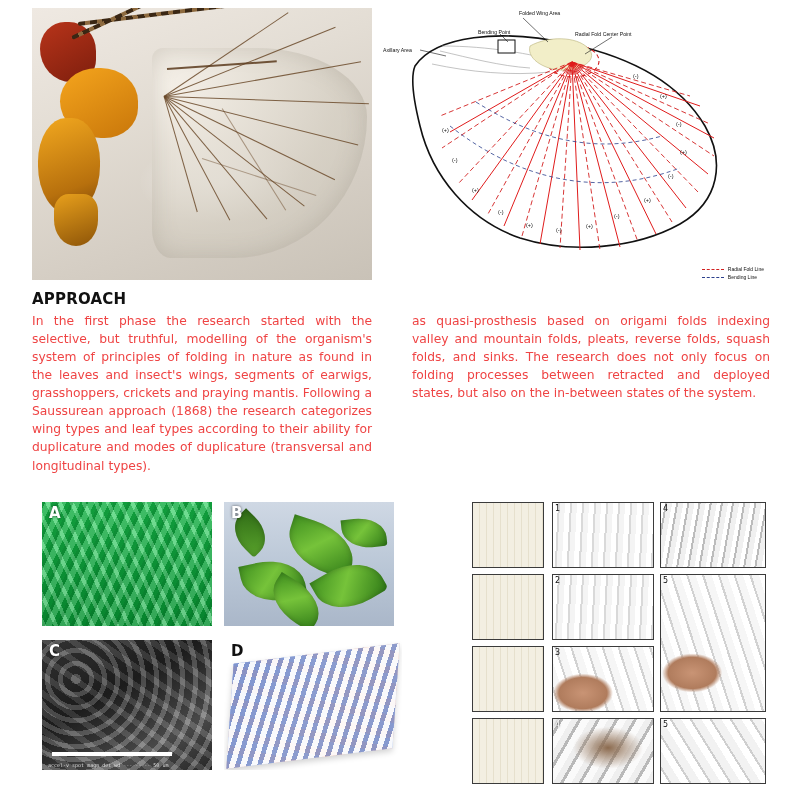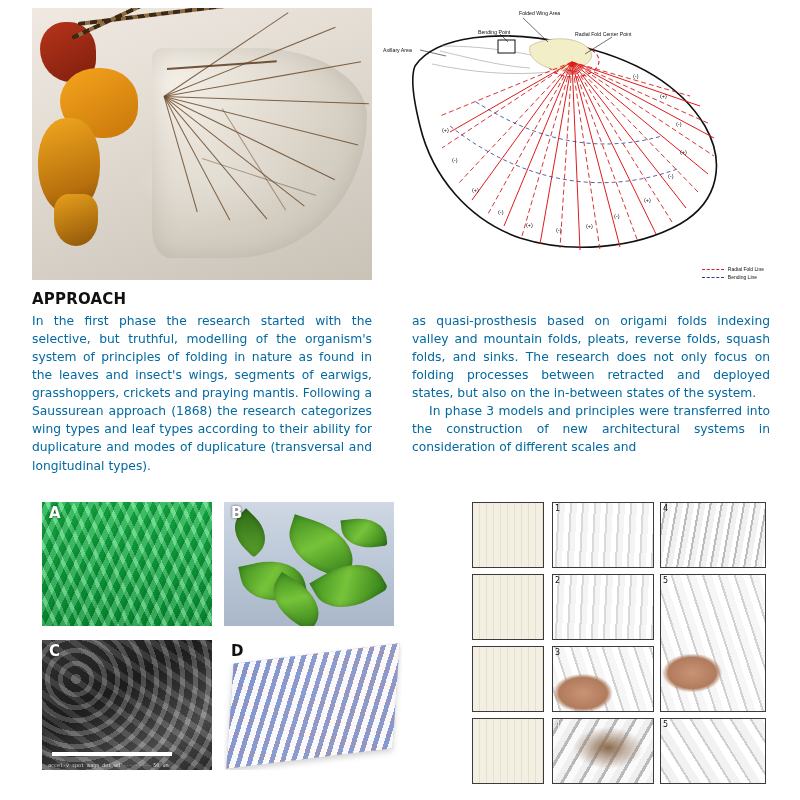--- a/index.html
+++ b/index.html
@@ -99,21 +99,21 @@
     font-weight: bold;
     letter-spacing: 0.2px;
     font-family: "DejaVu Sans", sans-serif;
   }
   .col {
     position: absolute;
     font-size: 12.3px;
     line-height: 1.47;
     text-align: justify;
     font-family: "DejaVu Sans", sans-serif;
-    color: #0369a1;
+    color: #ef4444;
   }
   .col.left { left: 32px; top: 312px; width: 340px; }
   .col.right { left: 412px; top: 312px; width: 358px; }
   .col p { margin: 0; }
   .col p.indent { text-indent: 17px; }
 
   
   .panelA, .panelB, .panelC, .panelD {
     position: absolute;
     overflow: hidden;
@@ -371,21 +371,20 @@
   </div>
 
   <div class="approach-title">APPROACH</div>
 
   <div class="col left">
     <p>In the first phase the research started with the selective, but truthful, modelling of the organism's system of principles of folding in nature as found in the leaves and insect's wings, segments of earwigs, grasshoppers, crickets and praying mantis. Following a Saussurean approach (1868) the research categorizes wing types and leaf types according to their ability for duplicature and modes of duplicature (transversal and longitudinal types).</p>
   </div>
 
   <div class="col right">
     <p>as quasi-prosthesis based on origami folds indexing valley and mountain folds, pleats, reverse folds, squash folds, and sinks. The research does not only focus on folding processes between retracted and deployed states, but also on the in-between states of the system.</p>
-    <p class="indent">In phase 3 models and principles were transferred into the construction of new architectural systems in consideration of different scales and</p>
   </div>
 
   <div class="panelA">
     <span class="panel-letter">A</span>
   </div>
 
   <div class="panelB">
     <span class="panel-letter">B</span>
     <div class="leafshape" style="left:18px; top:58px; width:62px; height:42px; transform:rotate(-12deg);"></div>
     <div class="leafshape" style="left:62px; top:22px; width:70px; height:46px; transform:rotate(18deg);"></div>

